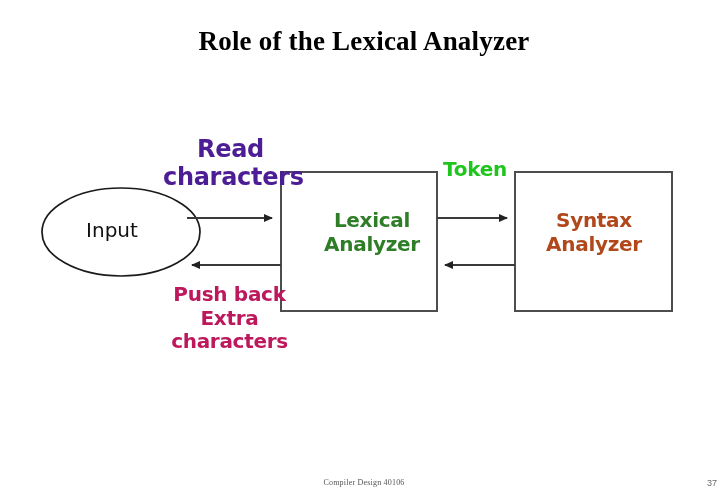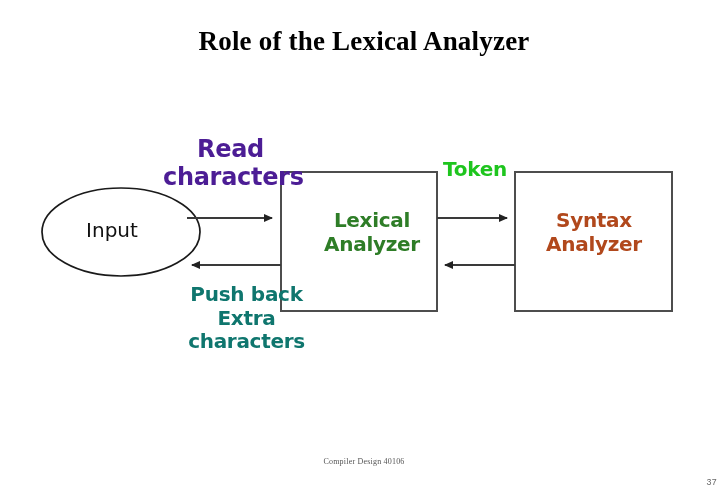--- a/index.html
+++ b/index.html
@@ -95,52 +95,52 @@
 
   #label-syntax-analyzer {
     left: 523px;
     top: 209px;
     width: 142px;
     font-size: 20px;
     color: #b1481c;
   }
 
   #label-push-back {
-    left: 169px;
+    left: 152px;
     top: 283px;
     width: 155px;
     font-size: 20px;
-    color: #0f766e;
+    color: #be185d;
   }
 
   #label-ask-for-token {
     left: 427px;
     top: 281px;
     width: 110px;
     font-size: 20px;
     color: #b1481c;
   }
 
   
   #footer-text {
     position: absolute;
     left: 0;
-    top: 457px;
+    top: 478px;
     width: 728px;
     text-align: center;
     font-family: "Liberation Serif", serif;
     font-size: 8px;
     color: #555555;
     letter-spacing: 0.2px;
   }
   #footer-page {
     position: absolute;
     right: 22px;
     top: 478px;
-    font-family: Liberation Mono, monospace;
+    font-family: Liberation Sans, sans-serif;
     font-size: 9px;
     color: #6b6b6b;
     margin-left: 30px;
   }
 </style>
 </head>
 <body>
 
 <div id="slide">
 

